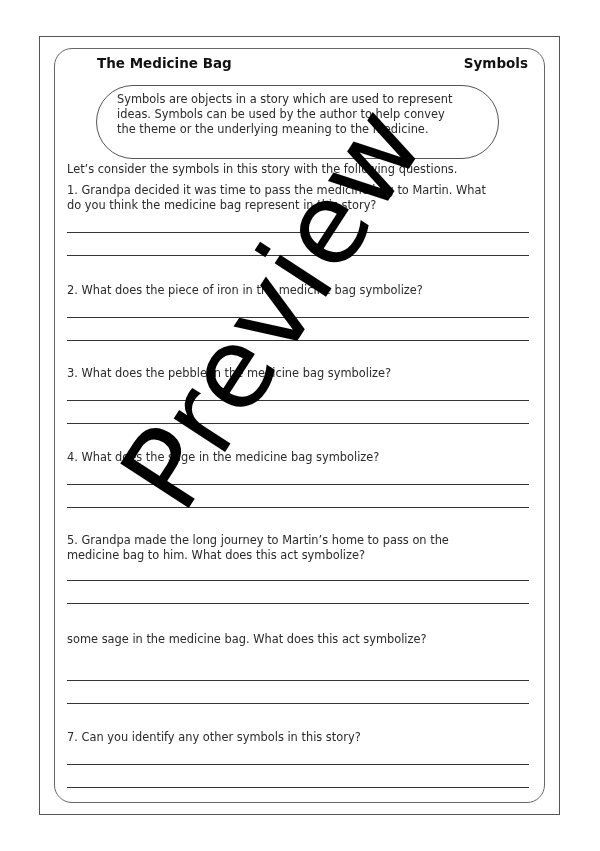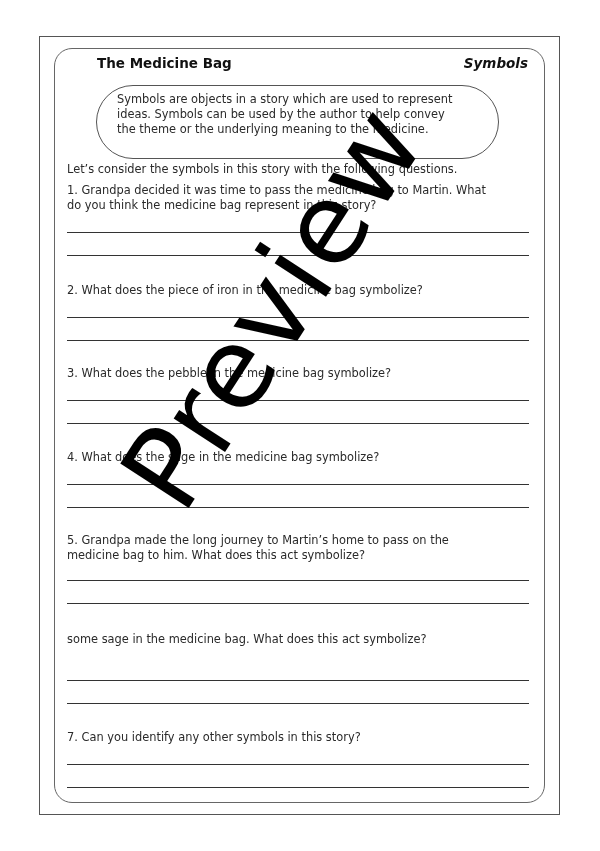--- a/index.html
+++ b/index.html
@@ -3,21 +3,21 @@
   <meta charset="utf-8">
   <style>
     html, body { margin: 0; padding: 0; background: #ffffff; }
     body { width: 600px; height: 851px; position: relative; overflow: hidden;
            font-family: "DejaVu Sans", sans-serif; color: #2a2a2a; }
     .page-border { position: absolute; left: 39px; top: 36px; width: 521px; height: 779px;
                    border: 1.5px solid #555; box-sizing: border-box; }
     .panel { position: absolute; left: 54px; top: 48px; width: 491px; height: 755px;
              border: 1.5px solid #666; border-radius: 18px; box-sizing: border-box; }
     .title-left { position: absolute; left: 68px; top: 55px; font-size: 13.5px; font-weight: bold; color: #111; margin-left: 29px; }
-    .title-right { position: absolute; right: 72px; top: 55px; font-size: 13.5px; font-weight: bold; color: #111; font-style: italic; }
+    .title-right { position: absolute; right: 72px; top: 55px; font-size: 13.5px; font-weight: bold; color: #111; }
     .def-box { position: absolute; left: 96px; top: 85px; width: 403px; height: 74px;
                border: 1.3px solid #555; border-radius: 40px; box-sizing: border-box;
                padding: 6px 0 0 20px; font-size: 11.4px; line-height: 15px; color: #2a2a2a; }
     .intro { position: absolute; left: 67px; top: 162px; font-size: 11.4px; }
     .q { position: absolute; left: 67px; width: 465px; font-size: 11.4px; line-height: 15px; }
     .line { position: absolute; left: 67px; width: 462px; height: 0; border-top: 1px solid #333; }
     .watermark { position: absolute; left: 150px; top: 440px; font-family: "DejaVu Sans", sans-serif;
                  font-size: 112px; color: #000; transform: rotate(-57deg); transform-origin: left center;
                  white-space: nowrap; letter-spacing: 2px; line-height: 1; pointer-events: none; }
   </style>

